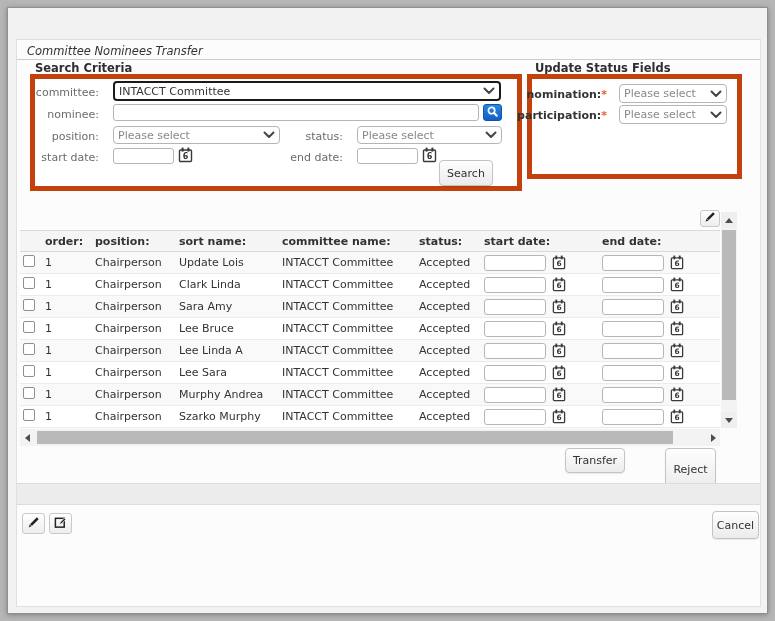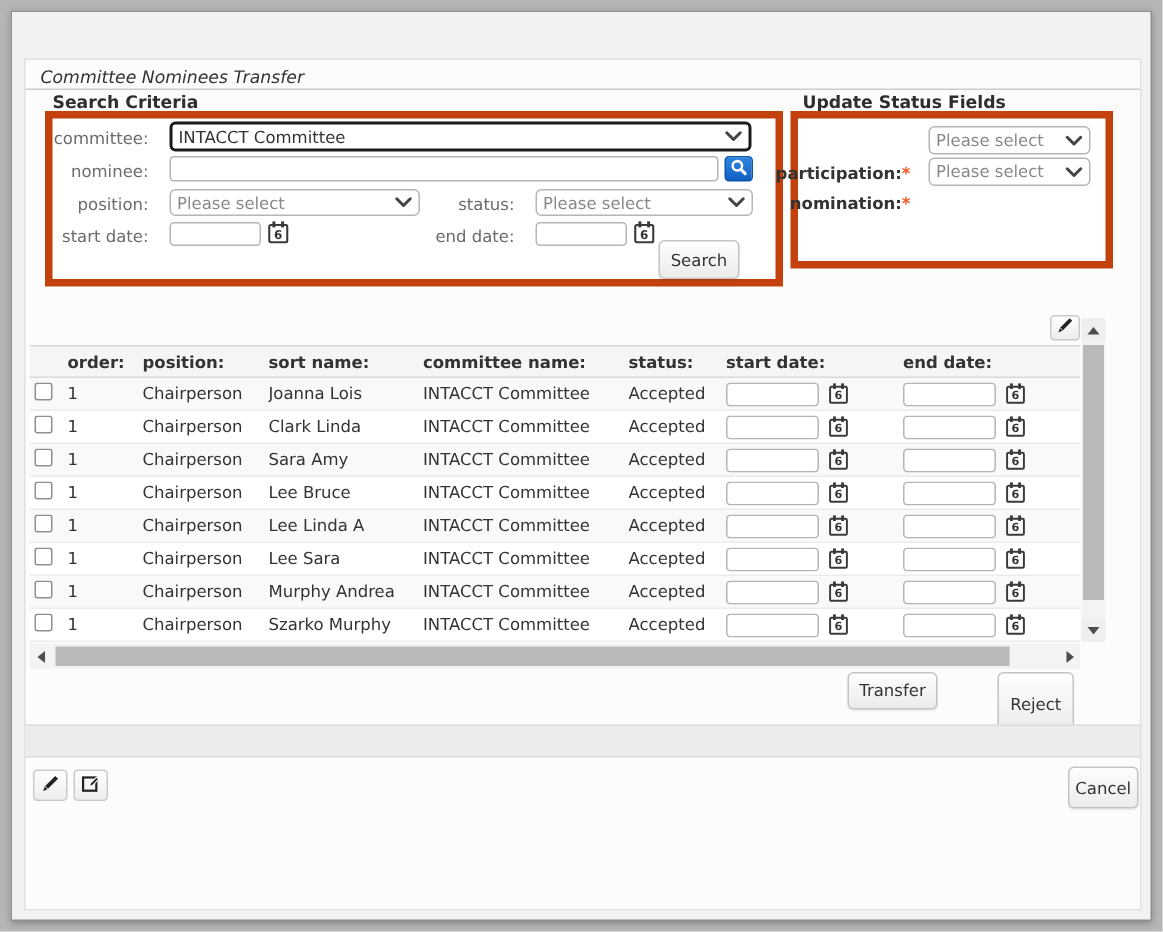--- a/index.html
+++ b/index.html
@@ -145,21 +145,21 @@
             <text x="7.5" y="12" font-size="8" font-weight="bold" fill="#333" text-anchor="middle" font-family="DejaVu Sans">6</text>
           </svg>
       </span>
 
       <button class="btn" style="left:404px; top:81px; width:54px; height:26px;">Search</button>
     </div>
 
     <span class="section-label" style="left:518px; top:21px;">Update Status Fields</span>
 
     <div class="groupbox" id="update-box">
-      <span class="lbl-bold" style="right:130px; top:9px;margin-top:41px;"><span>nomination:</span><span class="req">*</span></span>
+      <span class="lbl-bold" style="right:130px; top:9px;"><span>nomination:</span><span class="req">*</span></span>
       <div class="sel" style="left:87px; top:5px; width:108px; height:19px;">
         <span class="sel-text placeholder">Please select</span>
         <span class="chev">
             <svg width="12" height="8" viewBox="0 0 12 8">
               <path d="M1.5 1.5 L6 6 L10.5 1.5" fill="none" stroke="#444" stroke-width="2" stroke-linecap="round" stroke-linejoin="round"></path>
             </svg>
           </span>
       </div>
 
       <span class="lbl-bold" style="right:130px; top:30px;"><span>participation:</span><span class="req">*</span></span>
@@ -189,21 +189,21 @@
         <div class="cell">committee name:</div>
         <div class="cell">status:</div>
         <div class="cell">start date:</div>
         <div class="cell">end date:</div>
       </div>
       <div>
           <div class="grid-row">
         <div class="cell"><input type="checkbox" class="cb" style=""></div>
         <div class="cell">1</div>
         <div class="cell">Chairperson</div>
-        <div class="cell">Joanna Lois</div>
+        <div class="cell">Update Lois</div>
         <div class="cell">INTACCT Committee</div>
         <div class="cell">Accepted</div>
         <div class="cell datecell">
           <input class="txt row-date" style="">
           <span class="calbtn row-cal">
                 <svg width="14" height="15" viewBox="0 0 15 16">
                   <rect x="1.5" y="3" width="12" height="11.5" rx="1" fill="#fff" stroke="#3a3a3a" stroke-width="1.4"></rect>
                   <rect x="3.6" y="0.6" width="2" height="4" fill="#3a3a3a"></rect>
                   <rect x="9.4" y="0.6" width="2" height="4" fill="#3a3a3a"></rect>
                   <text x="7.5" y="12" font-size="8" font-weight="bold" fill="#333" text-anchor="middle" font-family="DejaVu Sans">6</text>

